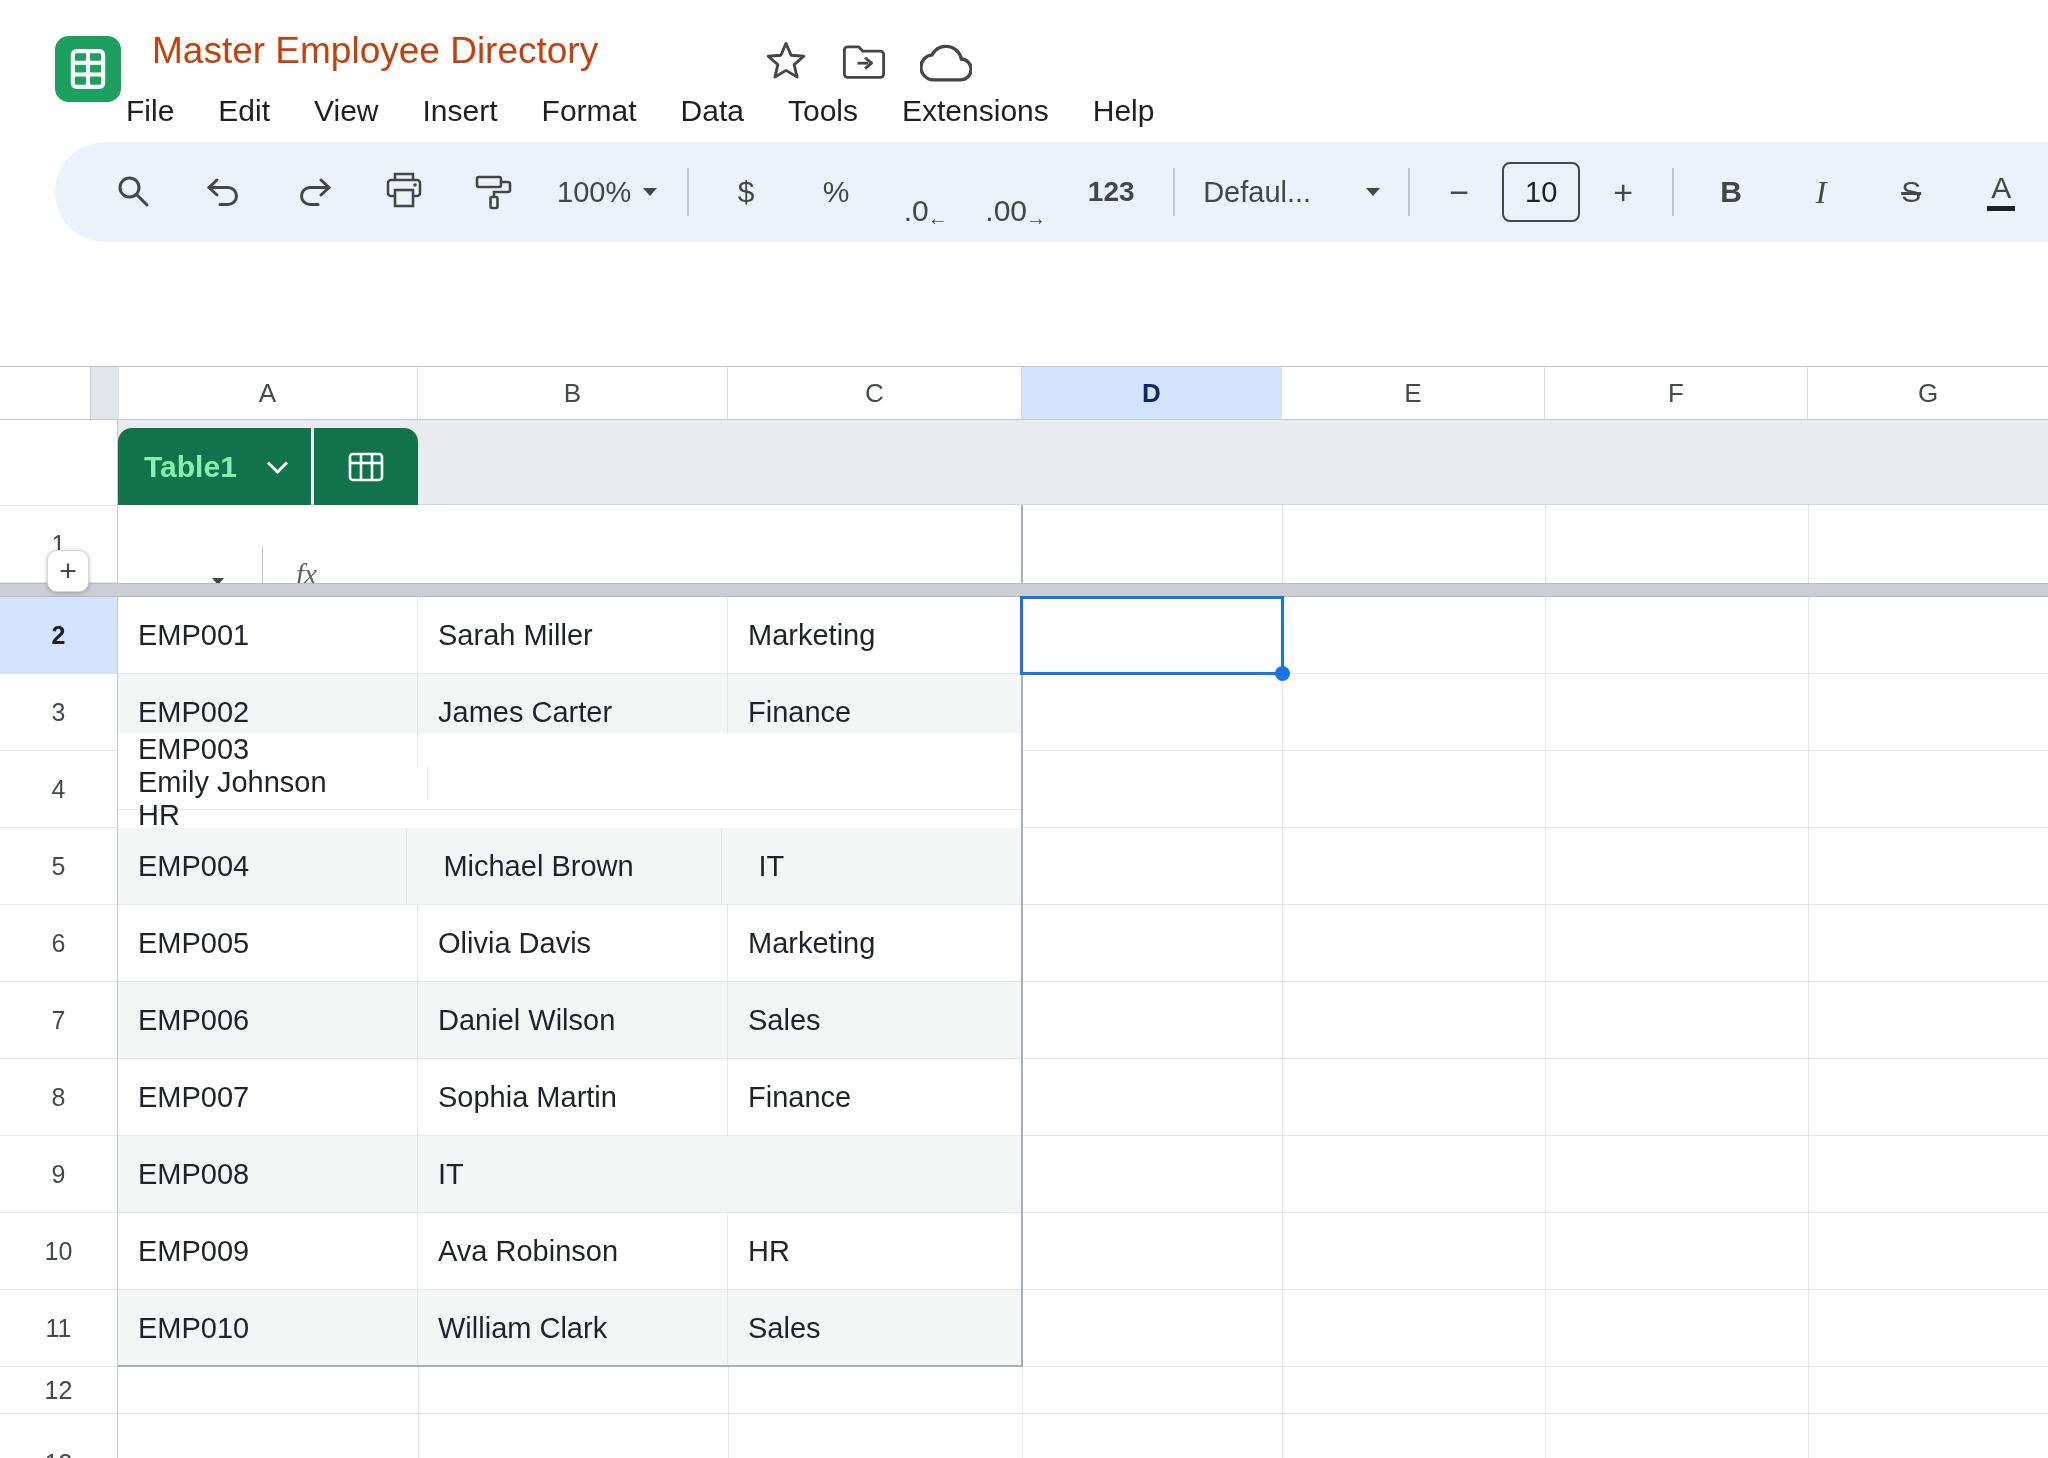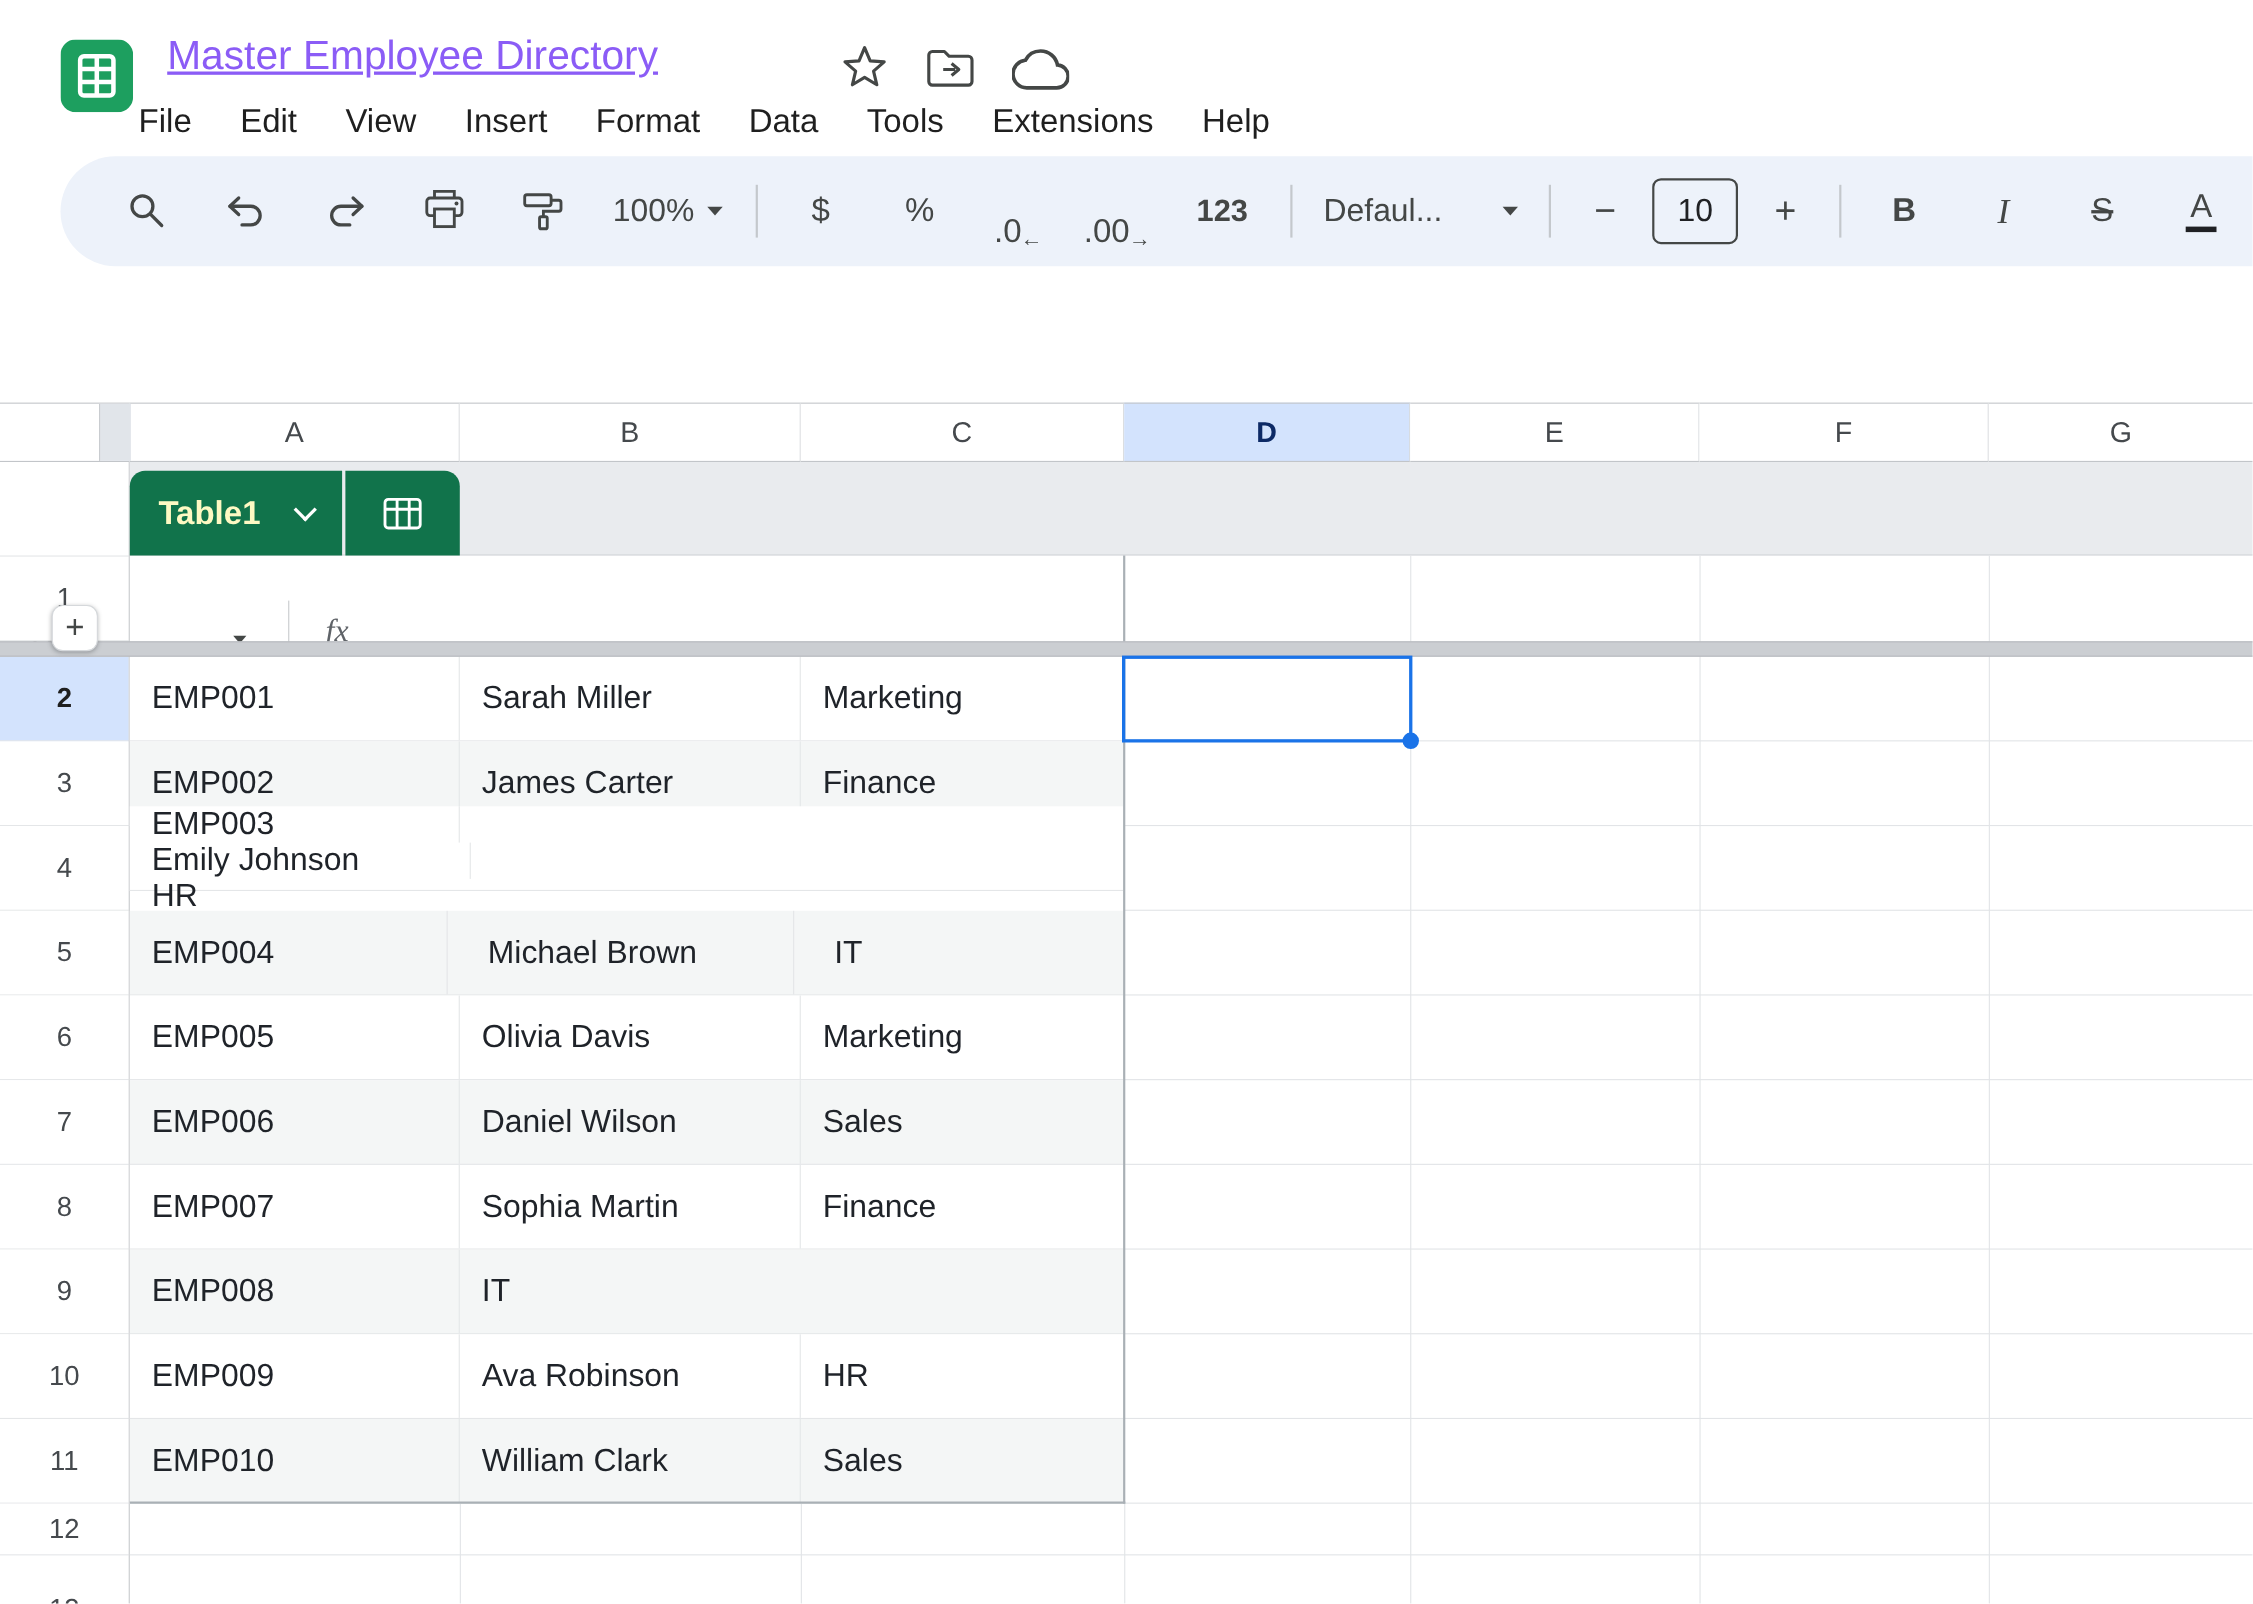--- a/index.html
+++ b/index.html
@@ -3,21 +3,21 @@
 <meta charset="utf-8">
 <style>
   html,body{margin:0;padding:0;background:#fff;}
   body{width:2048px;height:1458px;overflow:hidden;font-family:"Liberation Sans",sans-serif;}
   .stage{position:relative;width:2048px;height:1458px;background:#fff;overflow:hidden;}
   .abs{position:absolute;}
   svg{display:block;}
 
   
   .logo{left:55px;top:36px;width:66px;height:66px;}
-  .doc-title{left:152px;top:30px;font-size:37px;font-weight:500;color:#8b5cf6;white-space:nowrap;text-decoration:underline;}
+  .doc-title{left:152px;top:30px;font-size:37px;font-weight:500;color:#c2410c;white-space:nowrap;}
   .title-icons{left:764px;top:38px;display:flex;gap:32px;align-items:center;}
   .menubar{left:126px;top:94px;display:flex;gap:44px;font-size:30px;color:#1f1f1f;font-weight:500;}
   .menubar span{cursor:default;}
 
   
   .toolbar{left:55px;top:142px;width:1993px;height:100px;background:#edf2fa;border-radius:53px 0 0 53px;
            display:flex;align-items:center;gap:4px;padding-left:36px;box-sizing:border-box;overflow:hidden;}
   .tbtn{width:86px;height:72px;display:flex;align-items:center;justify-content:center;color:#444746;font-size:30px;flex:none;border-radius:12px;}
   .tdiv{width:2px;height:48px;background:#c4c8cc;margin:0 10px;flex:none;}
   .zoomctl{display:flex;align-items:center;gap:12px;padding:0 16px;color:#444746;font-size:29px;flex:none;}
@@ -52,21 +52,21 @@
   .rowhdr.sel{background:#d3e3fd;font-weight:700;color:#1f1f1f;}
   .rh-border{left:117px;top:420px;width:1px;height:1038px;background:#c7cacd;}
 
   
   .chipband{left:118px;top:420px;width:1930px;height:85px;background:#e9ebee;border-bottom:1px solid #d3d6d9;box-sizing:border-box;}
   .vline,.hline{background:#e2e4e7;}
   .frozen{left:0;top:583px;width:2048px;height:14px;background:#cbced2;border-top:1px solid #b7babe;border-bottom:1px solid #b7babe;box-sizing:border-box;}
 
   
   .chip{left:118px;top:428px;height:77px;display:flex;gap:3px;}
-  .chip-main{background:#11734b;border-radius:14px 0 0 0;display:flex;align-items:center;gap:33px;padding:0 26px;color:#fef9c3;font-weight:700;font-size:30px;}
+  .chip-main{background:#11734b;border-radius:14px 0 0 0;display:flex;align-items:center;gap:33px;padding:0 26px;color:#86efac;font-weight:700;font-size:30px;}
   .chev{width:12px;height:12px;border-right:3px solid #fff;border-bottom:3px solid #fff;transform:rotate(45deg);}
   .chip-main .chev{margin-top:-6px;}
   .chip-btn{width:104px;background:#11734b;border-radius:0 14px 0 0;display:flex;align-items:center;justify-content:center;}
 
   
   .thead{left:118px;top:505px;width:903px;height:78px;background:#11734b;display:flex;box-sizing:border-box;}
   .th{position:relative;display:flex;align-items:center;padding-left:20px;color:#fff;font-weight:700;font-size:29px;box-sizing:border-box;border-right:1px solid rgba(0,0,0,.18);}
   .th .chev{position:absolute;right:22px;top:50%;margin-top:-10px;width:13px;height:13px;}
   .trow{left:118px;width:903px;height:77px;display:flex;box-sizing:border-box;border-bottom:1px solid #e4e6e8;background:#fff;font-size:29px;color:#1f2329;}
   .trow.alt{background:#f4f6f6;}

